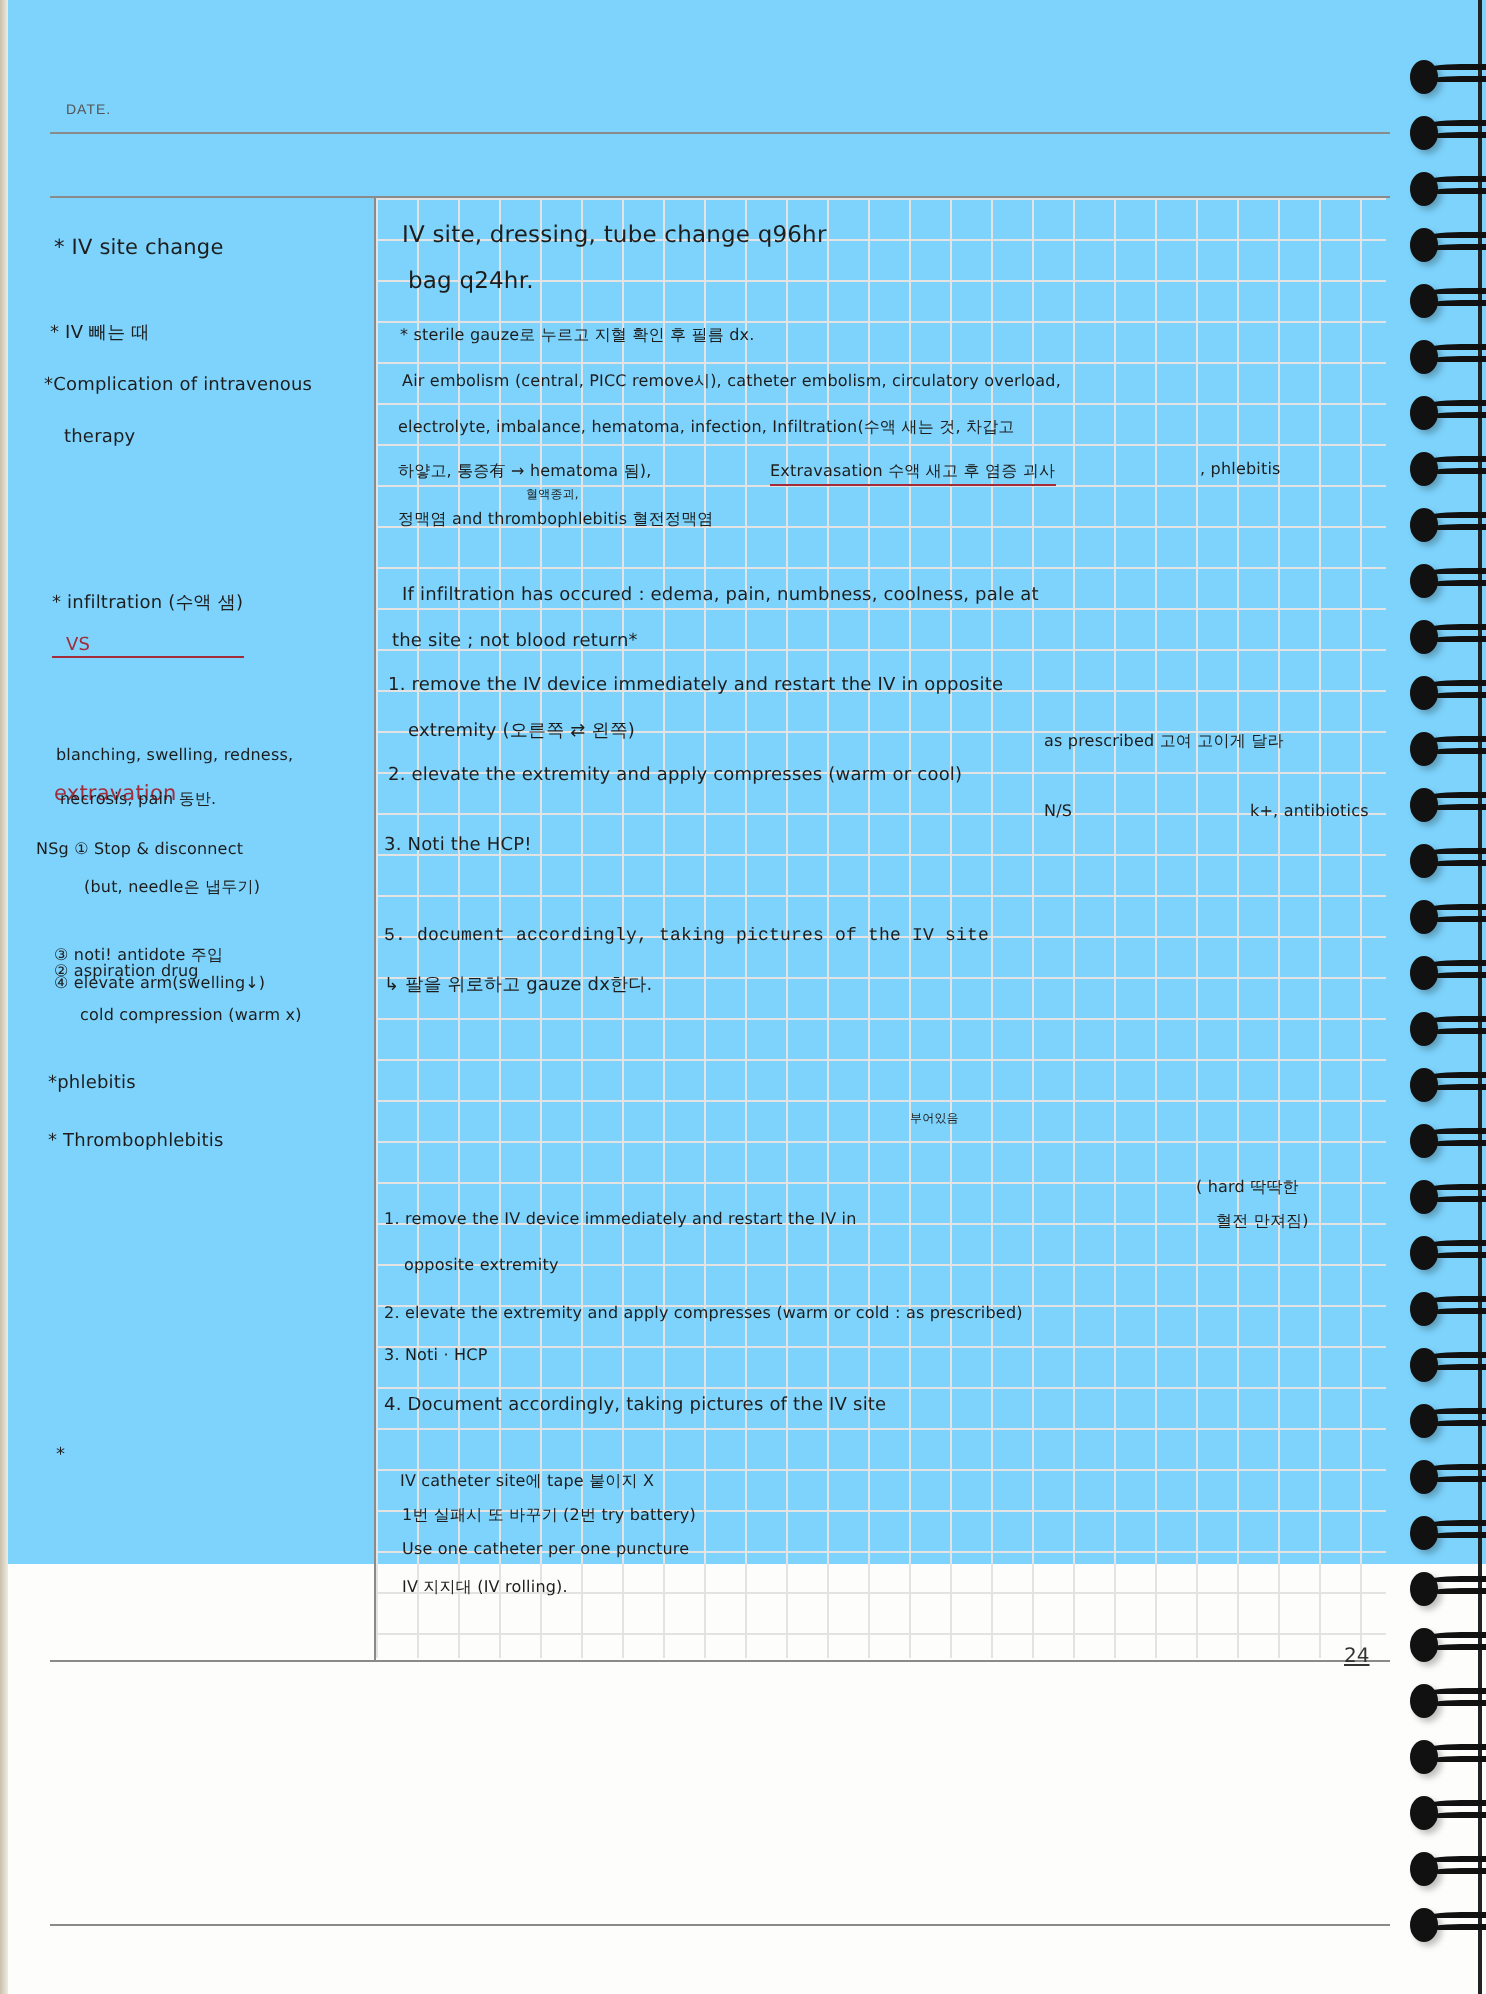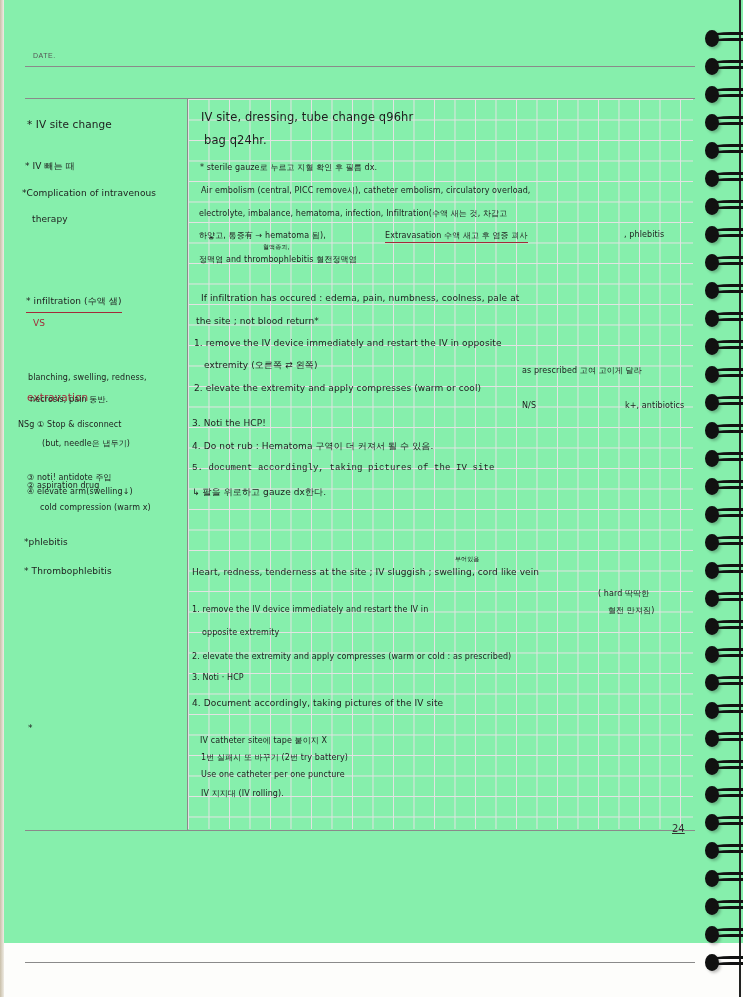--- a/index.html
+++ b/index.html
@@ -1,21 +1,21 @@
 <!DOCTYPE html>
 <html><head>
 <meta charset="utf-8">
 <style>
   * { box-sizing: border-box; margin: 0; padding: 0; }
   html, body { width: 743px; height: 997px; overflow: hidden; background: #fdfdfb; }
   body { position: relative; font-family: "DejaVu Sans", sans-serif; color: #1c1c1c; }
 
   .page {
-    position: absolute; left: 0; top: 0; width: 743px; height: 943px;
-    background: #86efac;
+    position: absolute; left: 0; top: 0; width: 743px; height: 782px;
+    background: #7dd3fc;
   }
   .left-edge {
     position: absolute; left: 0; top: 0; width: 4px; height: 997px;
     background: linear-gradient(to right, #c9bfa9, #efece4);
   }
   .date-label {
     position: absolute; left: 33px; top: 52px;
     font-family: "Liberation Sans", sans-serif; font-size: 7px; letter-spacing: 0.5px; color: #555;
   }
   .hline {
@@ -86,21 +86,21 @@
   <div class="vdivider"></div>
 
   <div class="hline" style="top:830px; width:670px;"></div>
   <div class="hline" style="top:962px; width:670px;"></div>
 
   <div class="hand l" style="left:27px; top:118px;">* IV site change</div>
   <div class="hand s" style="left:25px; top:160px;">* IV 빼는 때</div>
   <div class="hand s" style="left:22px; top:188px;">*Complication of intravenous</div>
   <div class="hand s" style="left:32px; top:214px;">therapy</div>
 
-  <div class="hand s" style="left:26px; top:295px; border-bottom:1px solid #a32b3a; padding-bottom:4px;">* infiltration (수액 샘)</div>
+  <div class="hand s" style="left:26px; top:295px; border-bottom:1px solid #a32b3a; padding-bottom:20px;">* infiltration (수액 샘)</div>
   <div class="hand s red" style="left:33px; top:318px;">VS</div>
   <div class="hand l red" style="left:27px; top:350px;margin-top:41px;">extravation</div>
   <div class="hand xs" style="left:28px; top:373px;">blanching, swelling, redness,</div>
   <div class="hand xs" style="left:30px; top:394px;">necrosis, pain 동반.</div>
   <div class="hand xs" style="left:18px; top:420px;">NSg ① Stop &amp; disconnect</div>
   <div class="hand xs" style="left:42px; top:438px;">(but, needle은 냅두기)</div>
   <div class="hand xs" style="left:27px; top:457px;margin-top:24px;">② aspiration drug</div>
   <div class="hand xs" style="left:27px; top:472px;">③ noti! antidote 주입</div>
   <div class="hand xs" style="left:27px; top:487px;">④ elevate arm(swelling↓)</div>
   <div class="hand xs" style="left:40px; top:503px;">cold compression (warm x)</div>
@@ -110,39 +110,37 @@
   <div class="hand s" style="left:28px; top:723px;">*</div>
 
   <div class="hand r" style="left:201px; top:110px;">IV site, dressing, tube change  q96hr</div>
   <div class="hand r" style="left:204px; top:133px;">bag q24hr.</div>
   <div class="hand xs" style="left:200px; top:162px;">* sterile gauze로 누르고 지혈 확인 후 필름 dx.</div>
 
   <div class="hand xs" style="left:201px; top:185px;">Air embolism (central, PICC remove시), catheter embolism, circulatory overload,</div>
   <div class="hand xs" style="left:199px; top:208px;">electrolyte, imbalance, hematoma, infection, Infiltration(수액 새는 것, 차갑고</div>
   <div class="hand xs" style="left:199px; top:230px;">하얗고, 통증有 → hematoma 됨),</div>
   <div class="hand xs underline-red" style="left:385px; top:230px;text-align:right;">Extravasation 수액 새고 후 염증 괴사</div>
-  <div class="hand xs" style="left:600px; top:230px;padding-left:24px;">, phlebitis</div>
+  <div class="hand xs" style="left:600px; top:230px;">, phlebitis</div>
   <div class="hand" style="left:263px; top:243px; font-size:6px;">혈액종괴,</div>
   <div class="hand xs" style="left:199px; top:254px;">정맥염 and thrombophlebitis 혈전정맥염</div>
 
   <div class="hand s" style="left:201px; top:293px;">If infiltration has occured : edema, pain, numbness, coolness, pale at</div>
   <div class="hand s" style="left:196px; top:316px;">the site ; not blood return*</div>
   <div class="hand s" style="left:194px; top:338px;">1. remove the IV device immediately and restart the IV in opposite</div>
   <div class="hand s" style="left:204px; top:359px;">extremity (오른쪽 ⇄ 왼쪽)</div>
   <div class="hand xs" style="left:522px; top:365px;">as prescribed 고여 고이게 달라</div>
   <div class="hand s" style="left:194px; top:383px;">2. elevate the extremity and apply compresses (warm or cool)</div>
   <div class="hand xs" style="left:522px; top:401px;">N/S</div>
   <div class="hand xs" style="left:625px; top:401px;">k+, antibiotics</div>
   <div class="hand s" style="left:192px; top:418px;">3. Noti the HCP!</div>
-  <div class="hand s" style="left:192px; top:440px;">4. Do not rub : Hematoma 구역이 더 커져서 될 수 있음.</div>
   <div class="hand s" style="left:192px; top:463px;font-family:Liberation Mono, monospace;">5. document accordingly, taking pictures of the IV site</div>
   <div class="hand s" style="left:192px; top:486px;text-align:right;">↳ 팔을 위로하고 gauze dx한다.</div>
 
   <div class="hand" style="left:455px; top:555px; font-size:6px;">부어있음</div>
-  <div class="hand s" style="left:192px; top:567px;">Heart, redness, tenderness at the site ; IV sluggish ; swelling, cord like vein</div>
   <div class="hand xs" style="left:598px; top:588px;">( hard 딱딱한</div>
   <div class="hand xs" style="left:608px; top:605px;">혈전 만져짐)</div>
   <div class="hand xs" style="left:192px; top:605px;">1. remove the IV device immediately and restart the IV in</div>
   <div class="hand xs" style="left:202px; top:628px;">opposite extremity</div>
   <div class="hand xs" style="left:192px; top:652px;">2. elevate the extremity and apply compresses (warm or cold : as prescribed)</div>
   <div class="hand xs" style="left:192px; top:673px;">3. Noti · HCP</div>
   <div class="hand s" style="left:192px; top:698px;">4. Document accordingly, taking pictures of the IV site</div>
 
   <div class="hand xs" style="left:200px; top:735px;">IV catheter site에 tape 붙이지 X</div>
   <div class="hand xs" style="left:201px; top:752px;">1번 실패시 또 바꾸기 (2번 try battery)</div>

